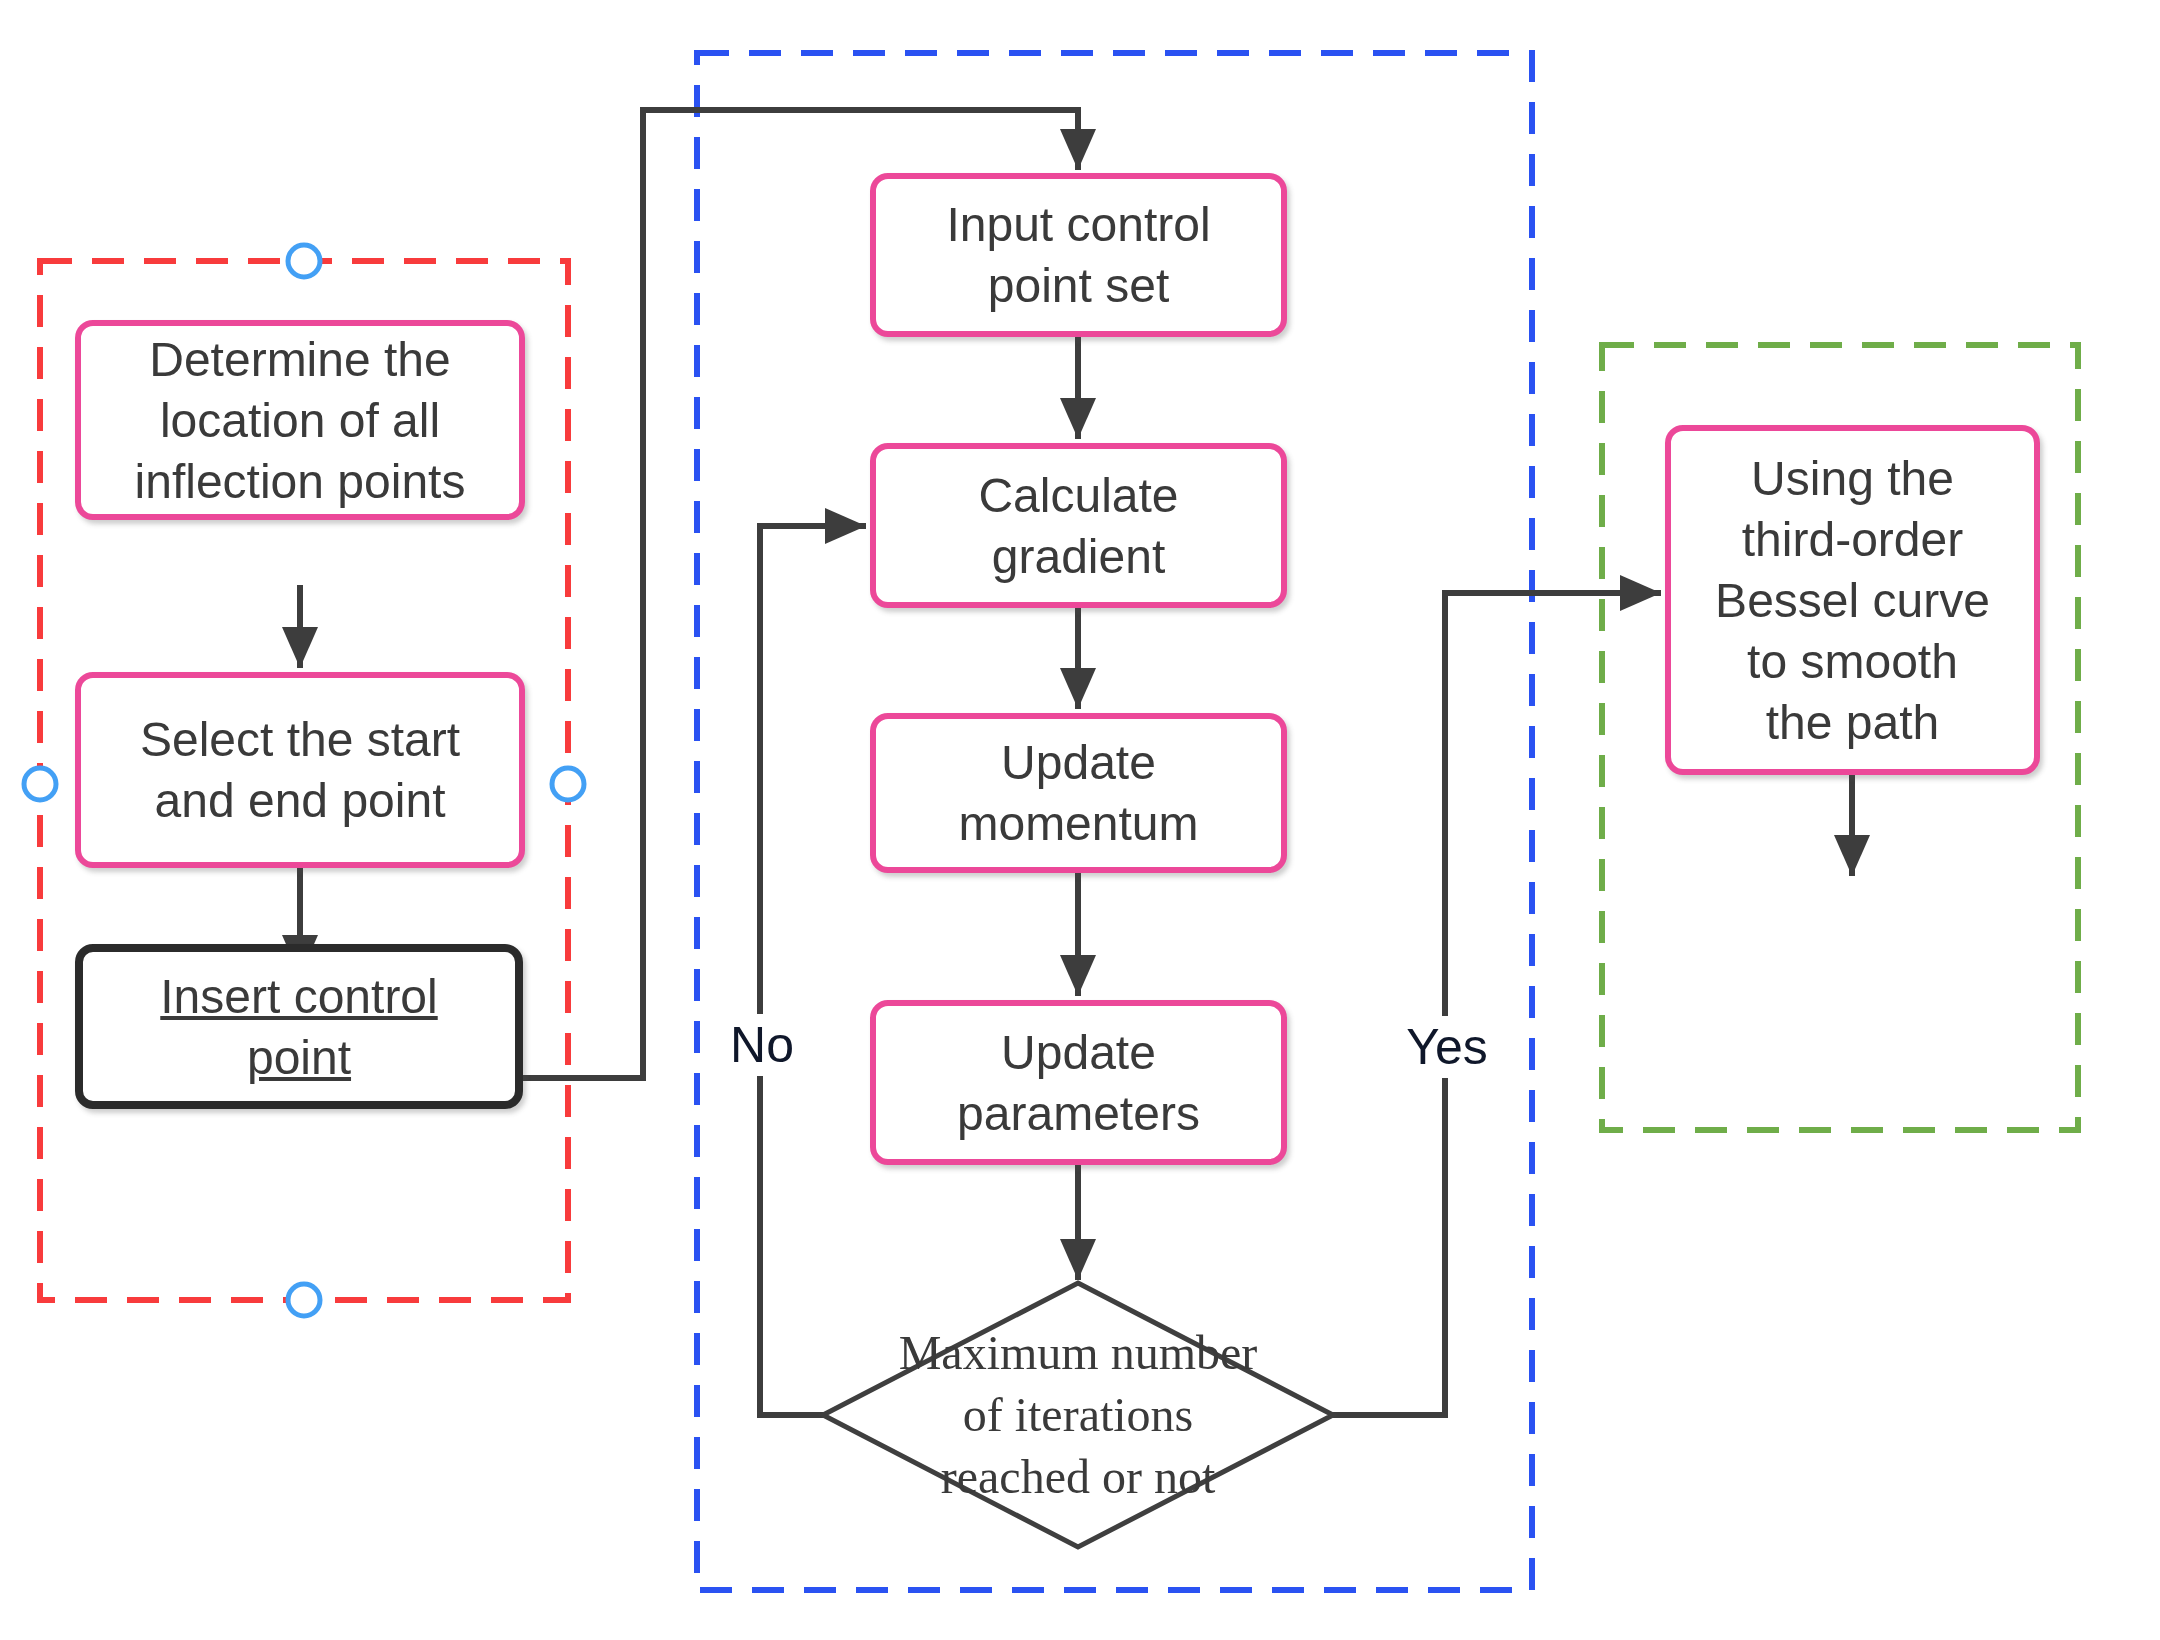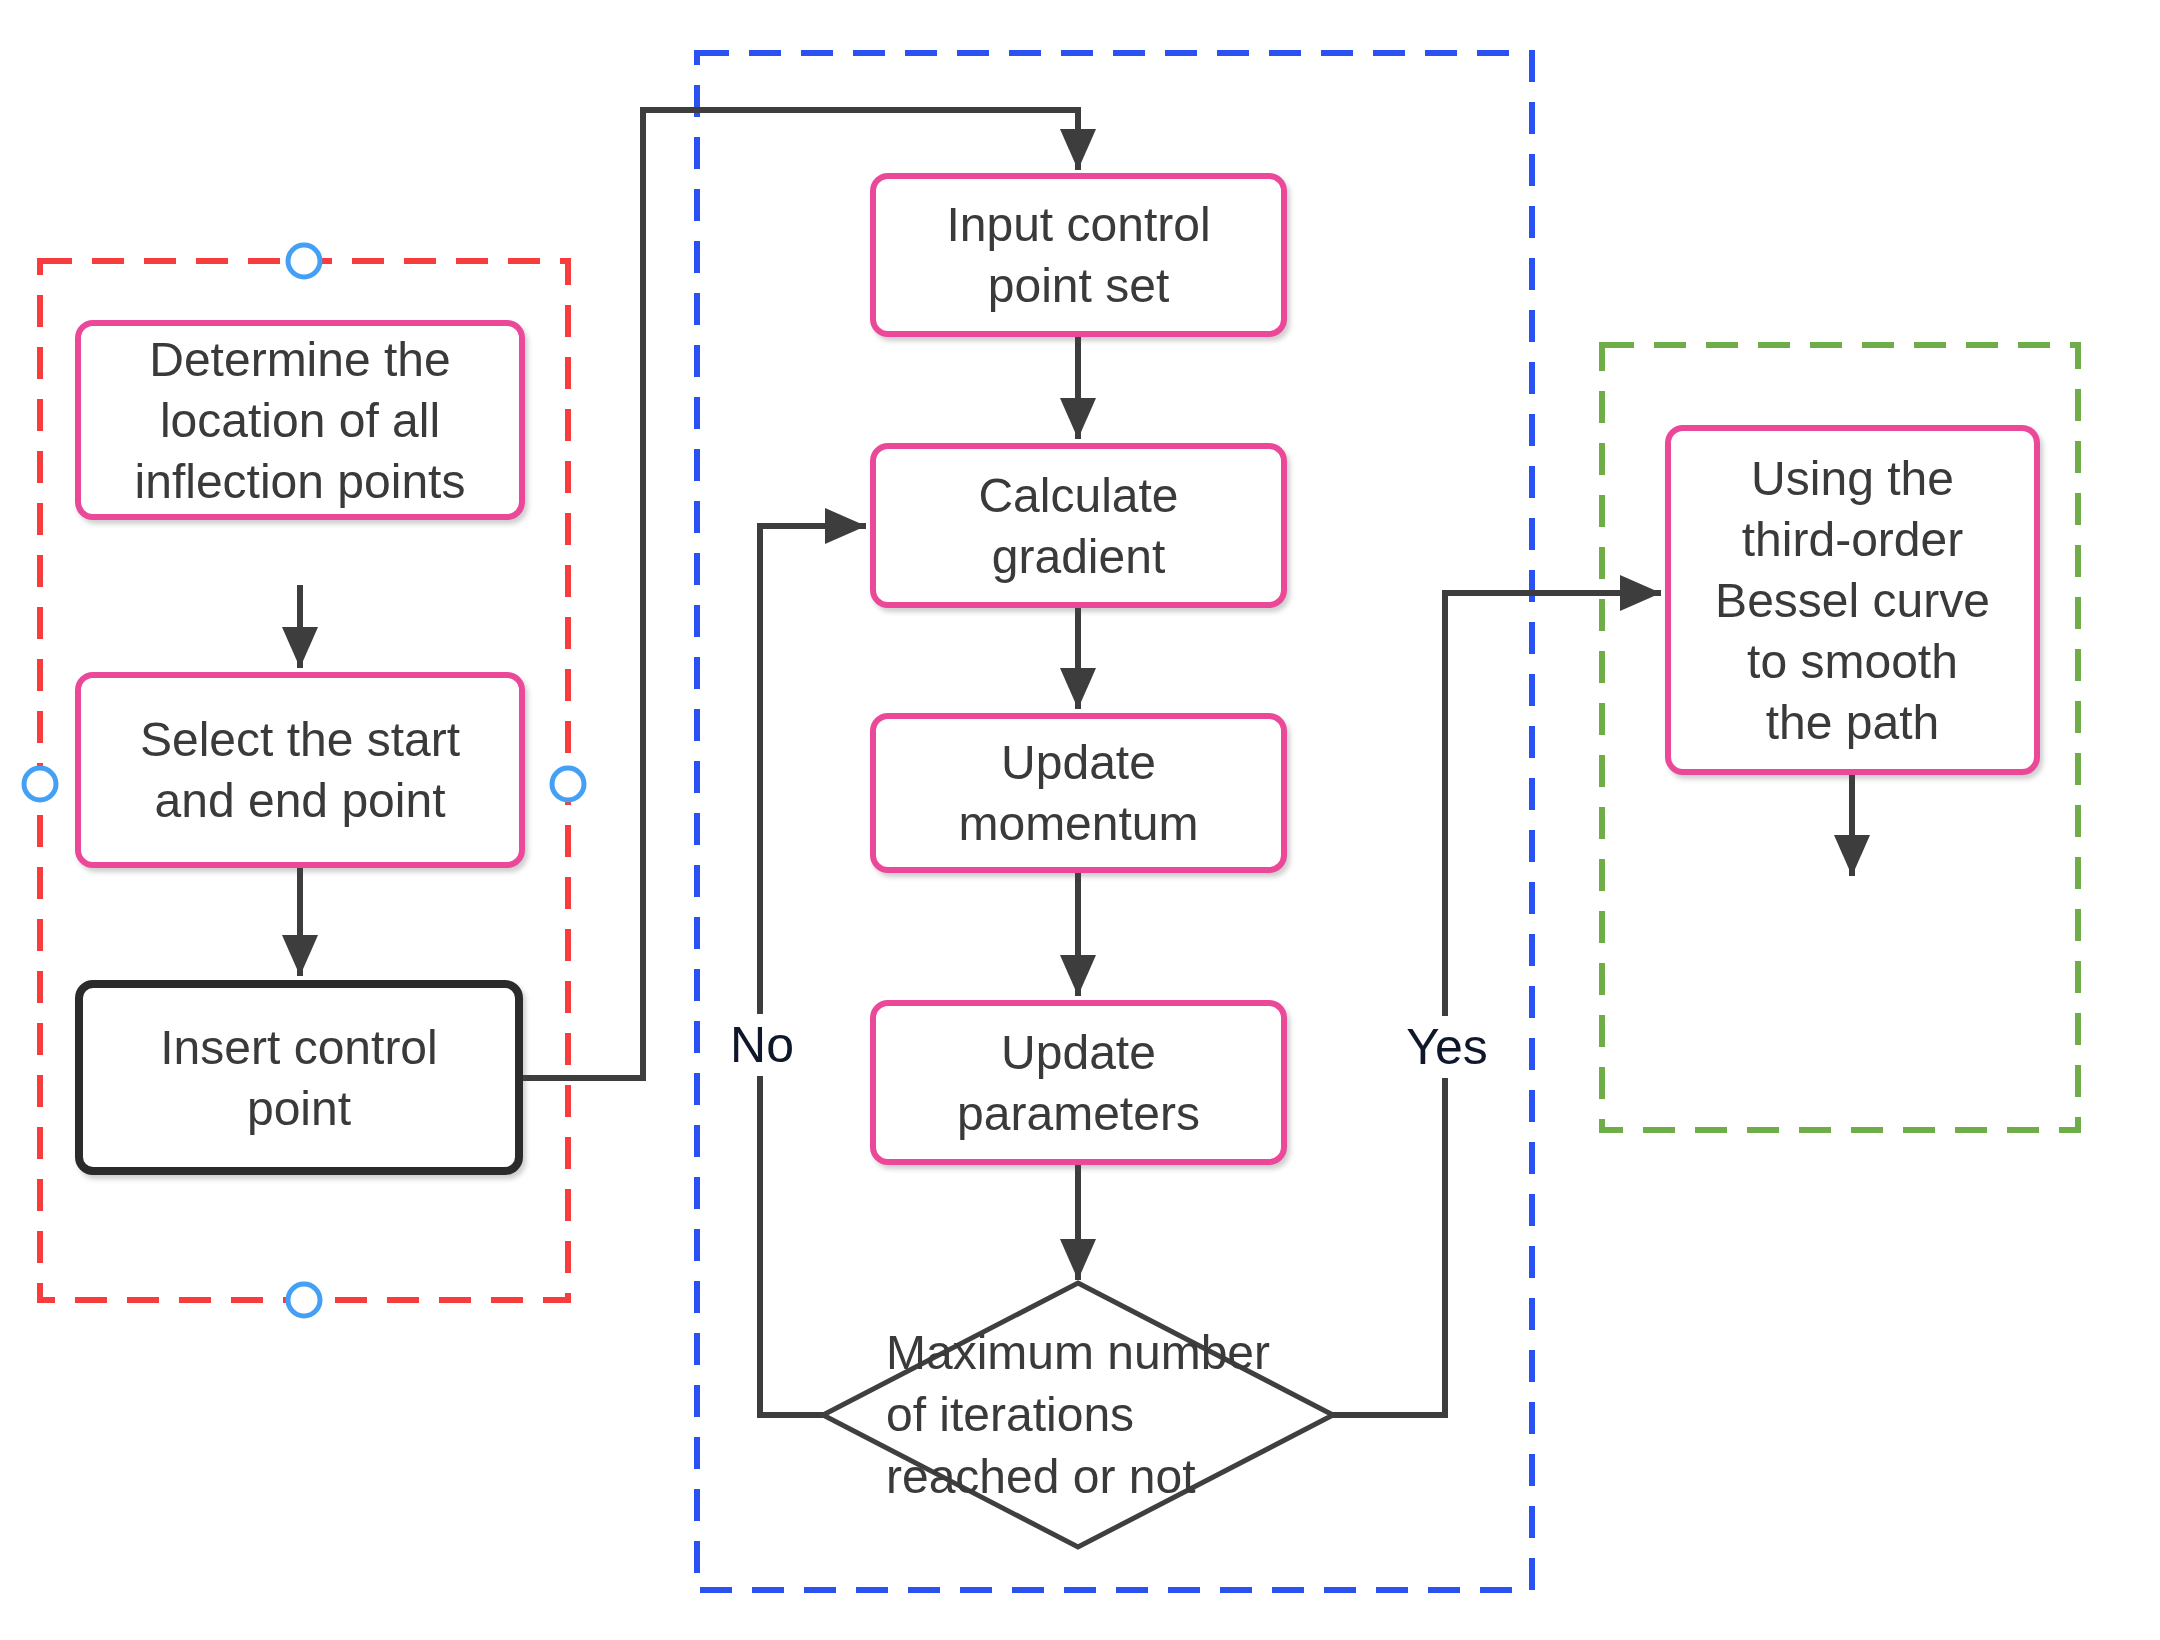--- a/index.html
+++ b/index.html
@@ -21,24 +21,26 @@
     text-align:center;
     font-size:48px;line-height:61px;
     color:#3a3a3a;
     white-space:pre-line;
     box-shadow:3px 4px 5px rgba(80,80,80,0.28);
   }
   .node.selected{border-width:8px;border-color:#2b2b2b;}
   .diamond-label{
     position:absolute;
     display:flex;align-items:center;justify-content:center;
+    text-align:center;
     font-size:48px;line-height:62px;
     color:#3a3a3a;
     white-space:pre-line;
     pointer-events:none;
+    font-family:Liberation Serif, serif;
   }
   .edge-label{
     position:absolute;
     transform:translate(-50%,-50%);
     background:#ffffff;
     padding:4px 10px;
     font-size:50px;line-height:54px;
     color:#0f172a;
   }
 </style>
@@ -79,21 +81,21 @@
       <circle cx="568" cy="784" r="16"></circle>
       <circle cx="304" cy="1300" r="16"></circle>
     </g>
   </svg>
 
   <div class="node" style="left:75px;top:320px;width:450px;height:200px;">Determine the
 location of all
 inflection points</div>
   <div class="node" style="left:75px;top:672px;width:450px;height:196px;">Select the start
 and end point</div>
-  <div class="node selected" style="left:75px;top:980px;width:448px;height:195px;">Insert control
+  <div class="node selected" style="left:75px;top:944px;width:448px;height:165px;text-decoration:underline;">Insert control
 point</div>
 
   <div class="node" style="left:870px;top:173px;width:417px;height:164px;">Input control
 point set</div>
   <div class="node" style="left:870px;top:443px;width:417px;height:165px;">Calculate
 gradient</div>
   <div class="node" style="left:870px;top:713px;width:417px;height:160px;">Update
 momentum</div>
   <div class="node" style="left:870px;top:1000px;width:417px;height:165px;">Update
 parameters</div>

